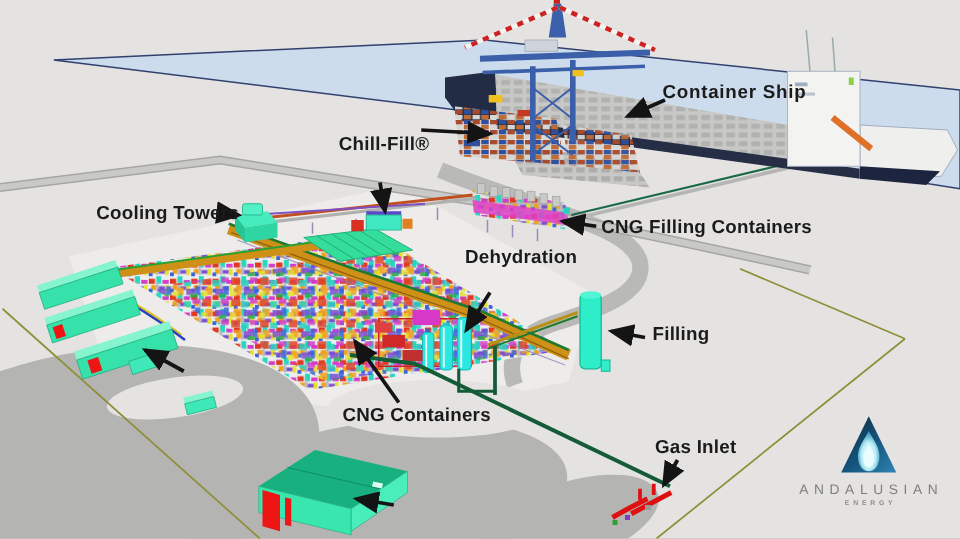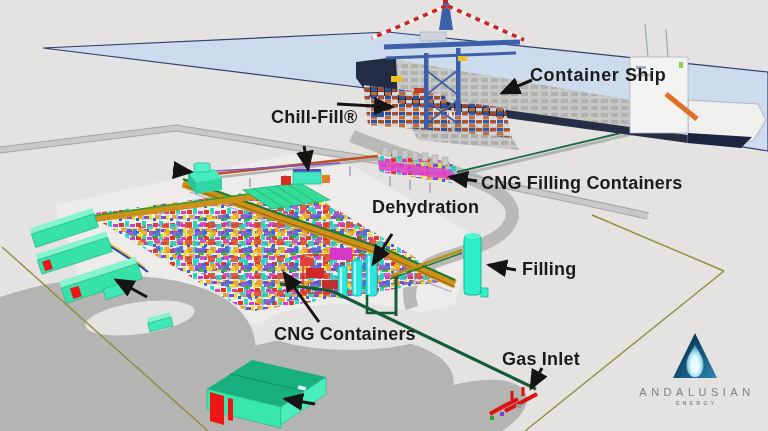--- a/index.html
+++ b/index.html
@@ -1,19 +1,19 @@
 <!DOCTYPE html>
 <html><head>
 <meta charset="utf-8">
 <style>
   html,body{margin:0;padding:0;background:#888;}
   .stage{position:relative;width:768px;height:431px;background:#e4e3e1;overflow:hidden;
          font-family:"Liberation Sans",sans-serif;}
   .stage svg.scene{position:absolute;left:0;top:0;}
-  .label{position:absolute;font-weight:700;font-size:18px;line-height:1;color:#1b1b1b;
+  .label{position:absolute;font-weight:700;font-size:15px;line-height:1;color:#1b1b1b;
          white-space:nowrap;letter-spacing:.2px;}
   .logo-wrap{position:absolute;left:620px;top:332px;width:150px;text-align:center;}
   .logo-mark{display:block;margin:0 auto;}
   .logo-brand{margin-top:6px;font-size:11px;font-weight:400;letter-spacing:4.5px;color:#7f7f7f;
               padding-left:4px;}
   .logo-sub{margin-top:2px;font-size:5.5px;font-weight:700;letter-spacing:3px;color:#8d8d8d;
             padding-left:3px;}
 </style>
 </head>
 <body>
@@ -293,25 +293,26 @@
     <line x1="516" y1="270" x2="489" y2="265"></line>
     <line x1="147" y1="297" x2="116" y2="280"></line>
     <line x1="319" y1="322" x2="284" y2="273"></line>
     <line x1="542" y1="368" x2="531" y2="388"></line>
     <line x1="315" y1="404" x2="285" y2="399"></line>
   </g>
 </svg>
 
 <div class="label" style="left:530px;top:66px;letter-spacing:.6px">Container Ship</div>
 <div class="label" style="left:271px;top:108px">Chill-Fill®</div>
+<div class="label" style="left:77px;top:163px">Cooling Towers</div>
 <div class="label" style="left:481px;top:174px">CNG Filling Containers</div>
 <div class="label" style="left:372px;top:198px">Dehydration</div>
 <div class="label" style="left:522px;top:260px">Filling</div>
 <div class="label" style="left:274px;top:325px">CNG Containers</div>
-<div class="label" style="left:502px;top:350px">Gas Inlet</div>
+<div class="label" style="left:524px;top:350px">Gas Inlet</div>
 
 <div class="logo-wrap">
   <svg class="logo-mark" width="46" height="48" viewBox="0 0 48 50">
     <polygon points="24,1 47,48 1,48" fill="url(#logoGrad)"></polygon>
     <path d="M24,13 C28,21 33,26.5 33,34 C33,42 29,47 24,47 C19,47 15,42 15,34 C15,26.5 20,21 24,13 Z" fill="url(#flameGrad)"></path>
     <path d="M24,24 C26,28.5 28.5,31.5 28.5,35.5 C28.5,40.5 26.5,43.5 24,43.5 C21.5,43.5 19.5,40.5 19.5,35.5 C19.5,31.5 22,28.5 24,24 Z" fill="#eafcff"></path>
   </svg>
   <div class="logo-brand">ANDALUSIAN</div>
   <div class="logo-sub">ENERGY</div>
 </div>

